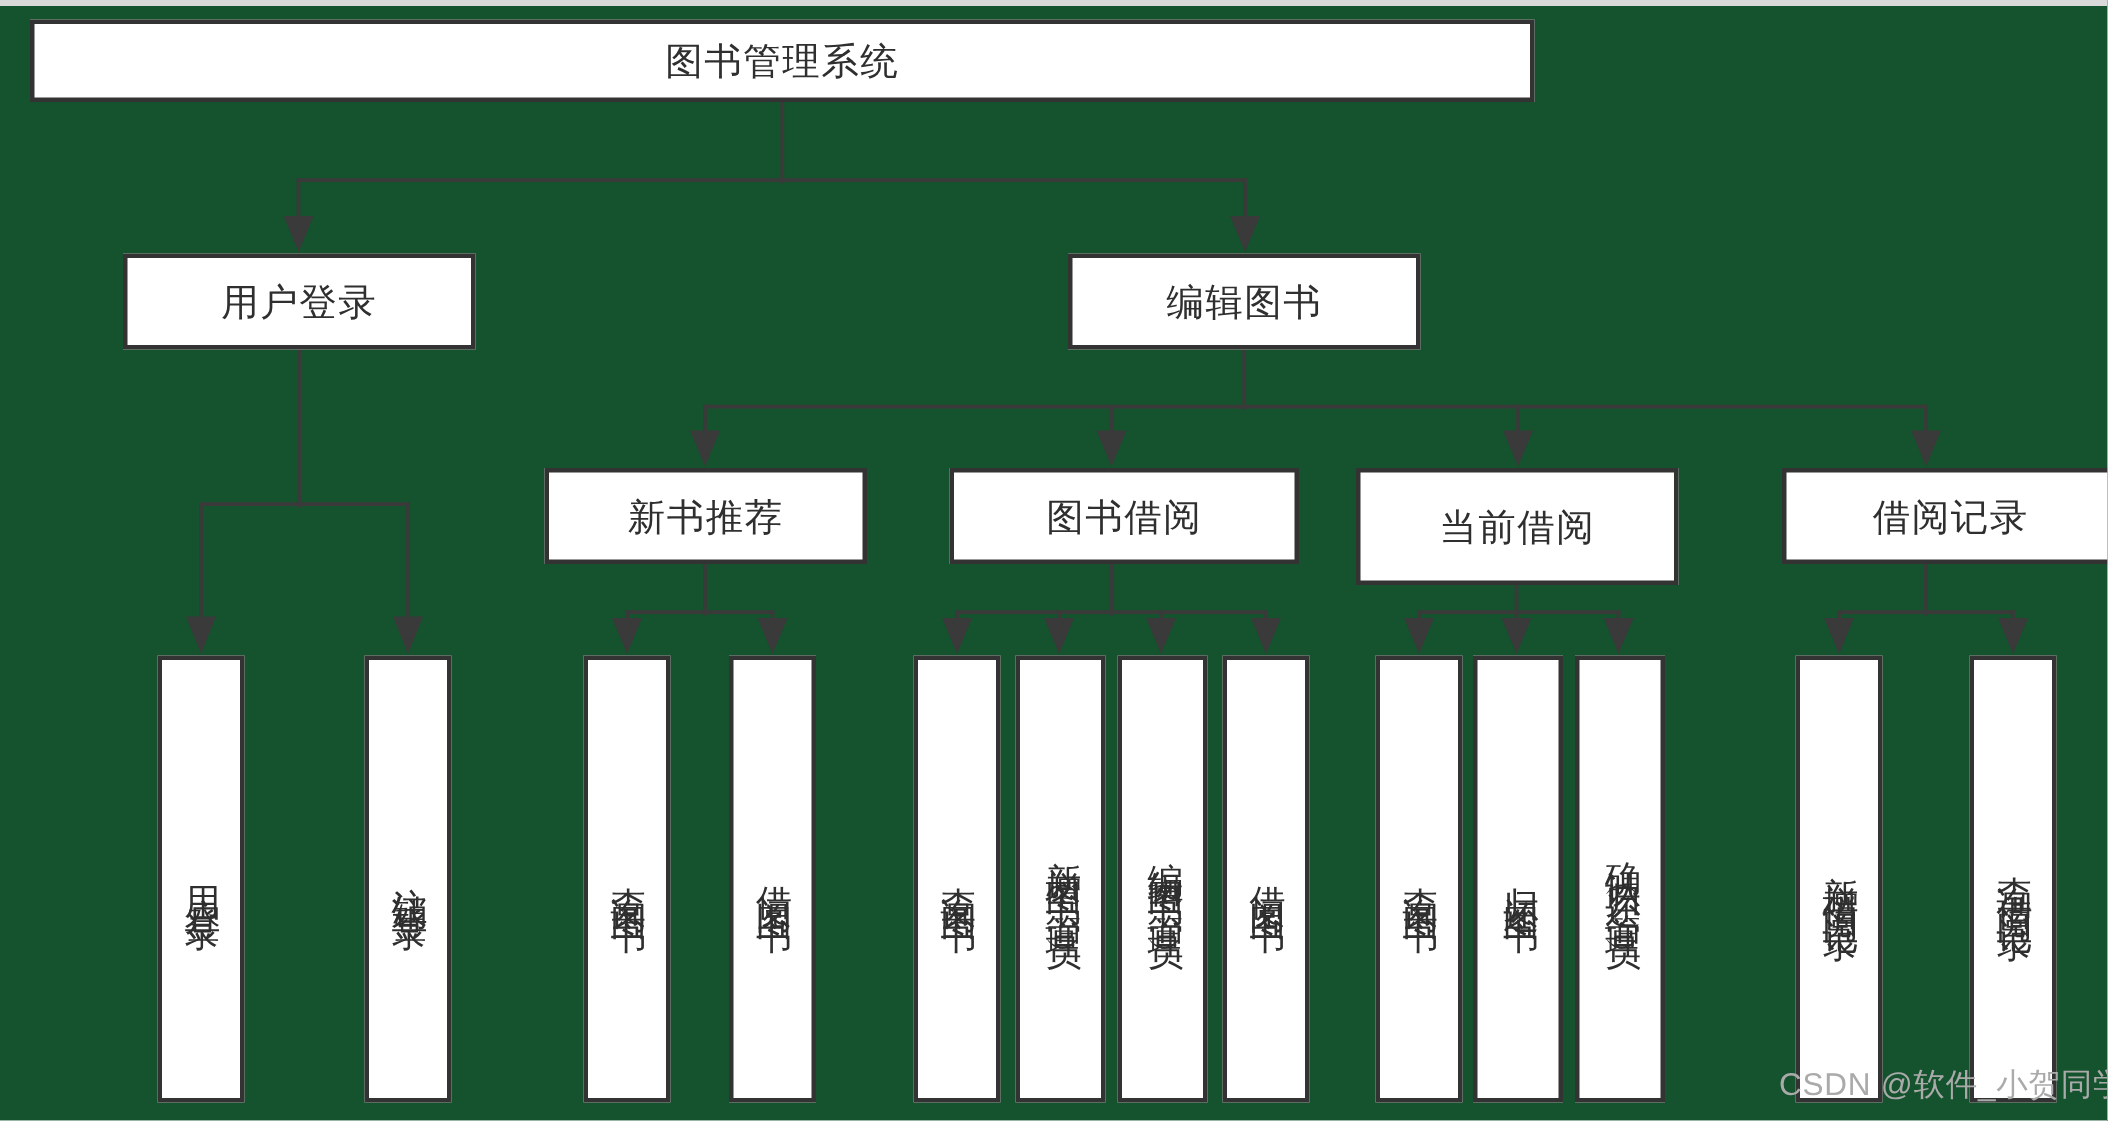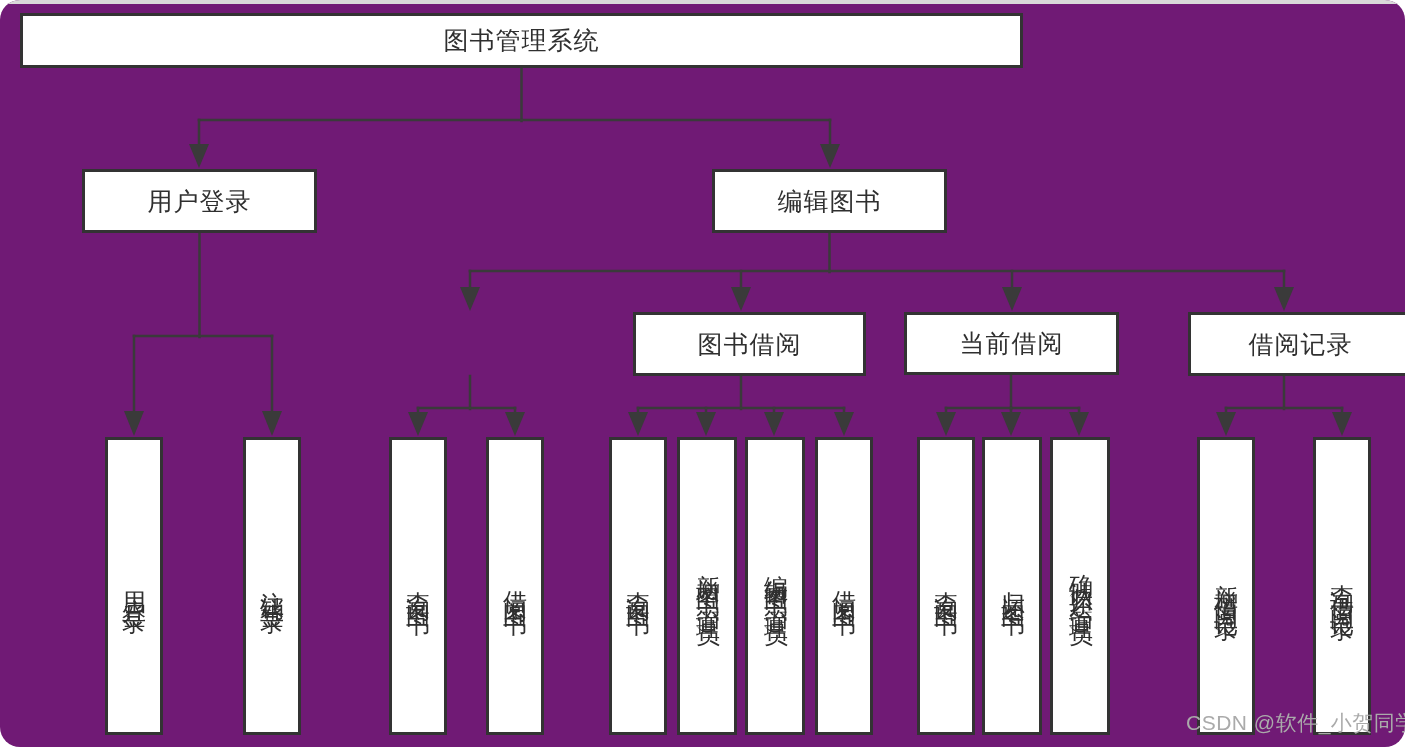--- a/index.html
+++ b/index.html
@@ -1,18 +1,18 @@
 <!DOCTYPE html>
 <html><head>
 <meta charset="utf-8">
 <style>
   html,body{margin:0;padding:0;background:#ffffff;}
   body{font-family:"Liberation Sans",sans-serif;color:#2f2f2f;}
   .canvas{
-    position:relative;width:1405px;height:747px;background:#701a75;overflow:hidden;border-radius:20px;
+    position:relative;width:1405px;height:747px;background:#14532d;overflow:hidden;
   }
   .top-strip{
     position:absolute;left:0;top:0;width:1405px;height:4px;background:#d9d9d9;
   }
   .node{
     position:absolute;box-sizing:border-box;background:#ffffff;
     border:3px solid #333333;display:flex;align-items:center;justify-content:center;
     font-size:25px;letter-spacing:1px;white-space:nowrap;z-index:2;
   }
   .vbox{
@@ -98,22 +98,23 @@
     <path class="wire" d="M1342,408 V414"></path>
     <polygon class="head" points="1216,412 1236,412 1226,436"></polygon>
     <polygon class="head" points="1332,412 1352,412 1342,436"></polygon>
   </svg>
 
   <div class="node" style="left:20px;top:13px;width:1003px;height:55px;">图书管理系统</div>
 
   <div class="node" style="left:82px;top:169px;width:235px;height:64px;">用户登录</div>
   <div class="node" style="left:712px;top:169px;width:235px;height:64px;">编辑图书</div>
 
+  <div class="node" style="left:363px;top:312px;width:215px;height:64px;">新书推荐</div>
   <div class="node" style="left:633px;top:312px;width:233px;height:64px;">图书借阅</div>
-  <div class="node" style="left:904px;top:312px;width:215px;height:63px;">当前借阅</div>
+  <div class="node" style="left:904px;top:312px;width:215px;height:78px;">当前借阅</div>
   <div class="node" style="left:1172px;top:312px;width:225px;height:64px;margin-left:16px;">借阅记录</div>
 
   <div class="vbox" style="left:105px;">用户登录</div>
   <div class="vbox" style="left:243px;">注销登录</div>
 
   <div class="vbox" style="left:389px;">查询图书</div>
   <div class="vbox" style="left:486px;">借阅图书</div>
 
   <div class="vbox" style="left:609px;">查询图书</div>
   <div class="vbox" style="left:677px;width:60px;">新增图书（管理员）</div>

